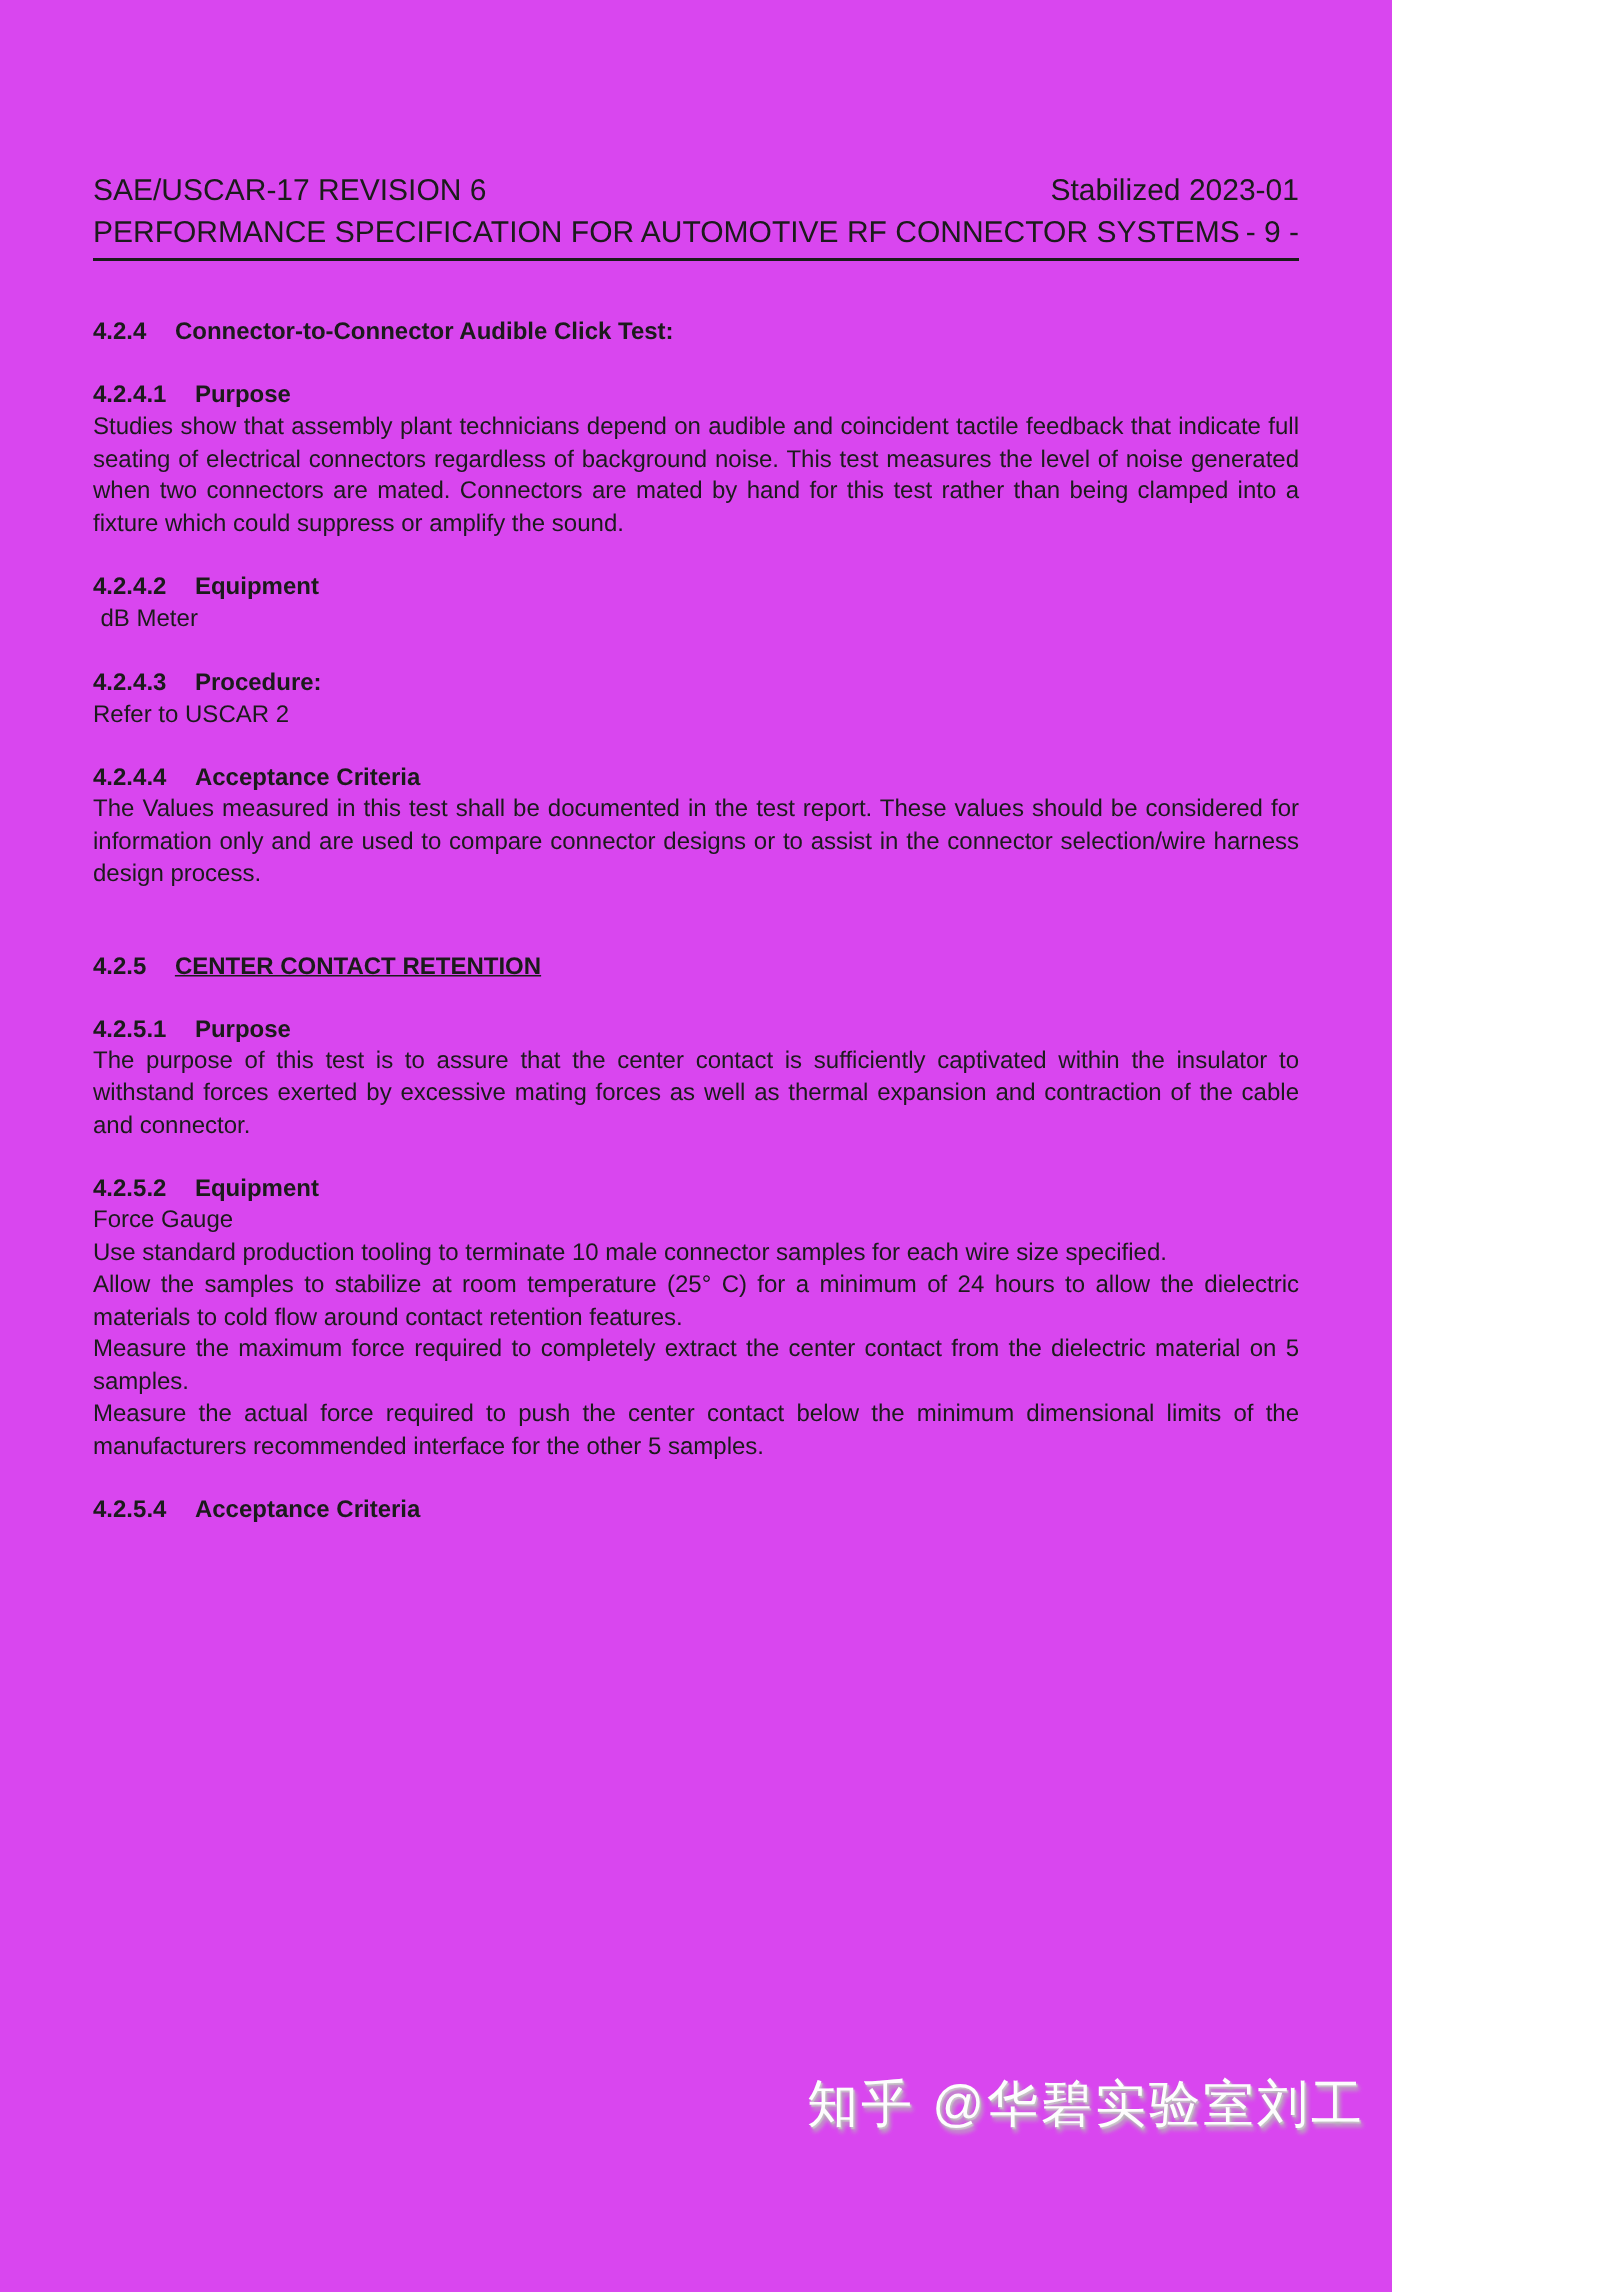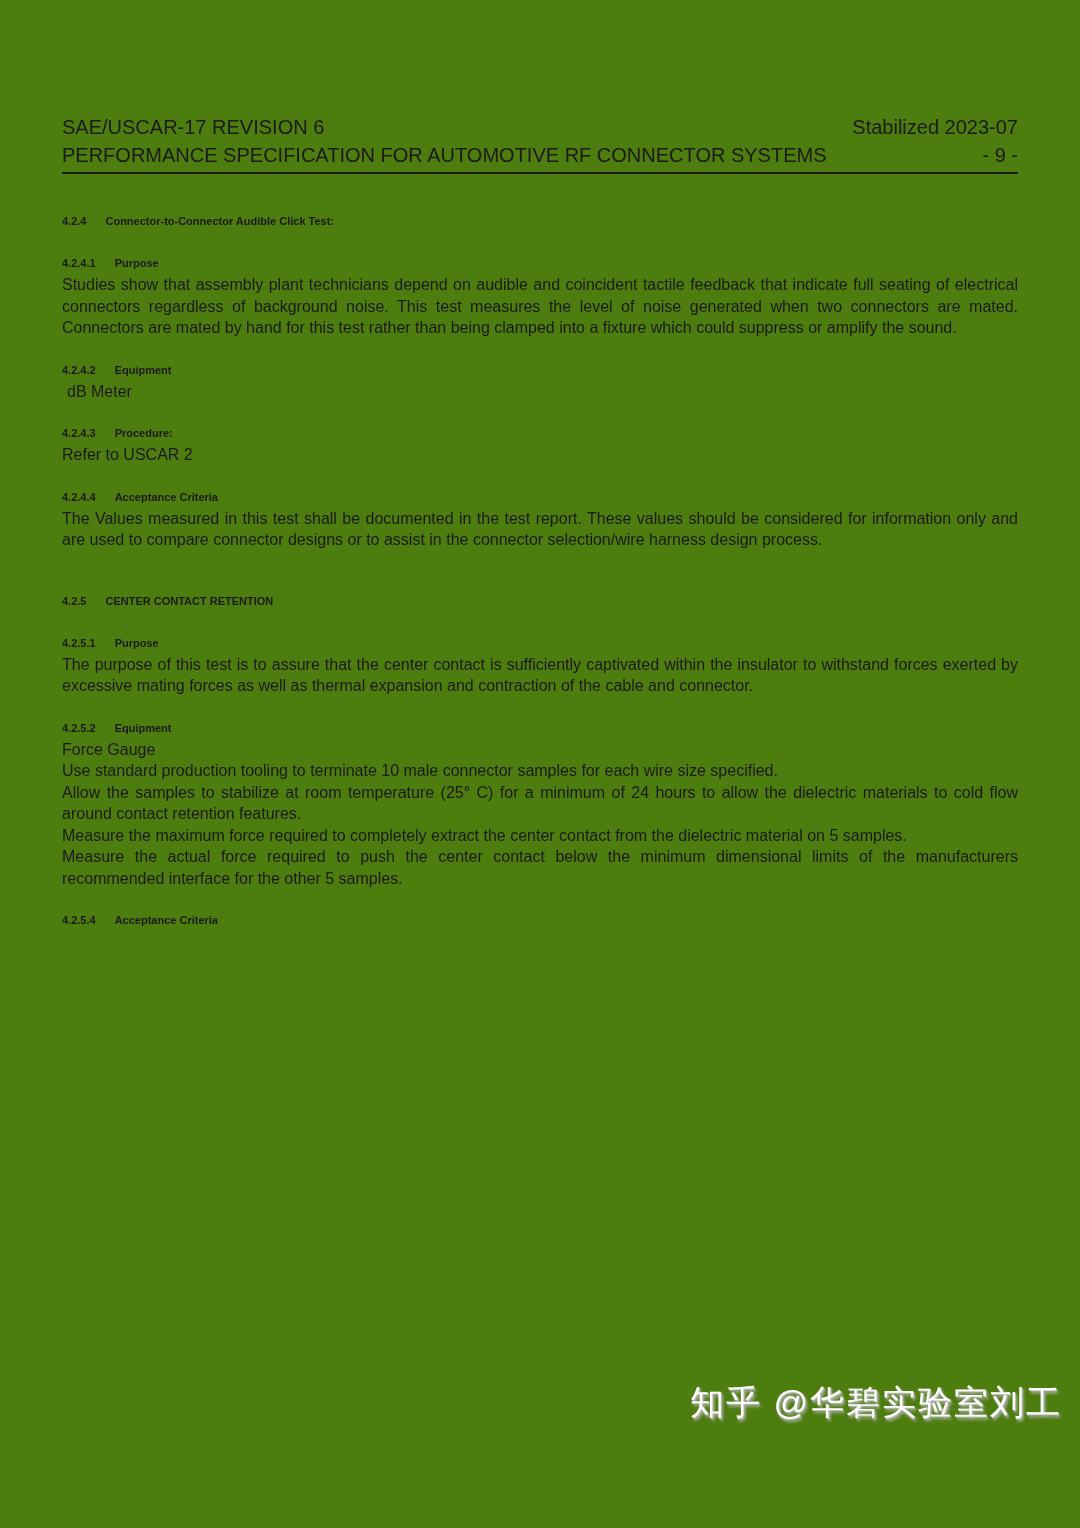--- a/index.html
+++ b/index.html
@@ -2,23 +2,23 @@
 <html><head>
 <meta charset="utf-8">
 <style>
   html, body {
     margin: 0;
     padding: 0;
     background: #ffffff;
   }
   .page {
     position: relative;
-    width: 1080px;
+    width: 928px;
     height: 1528px;
-    background: #4d7c0f;
+    background: #d946ef;
     font-family: "Liberation Sans", sans-serif;
     color: #1b1b1b;
     overflow: hidden;
   }
   .content {
     position: absolute;
     left: 62px;
     right: 62px;
     top: 113px;
   }
@@ -28,30 +28,31 @@
   }
   .doc-header .row {
     display: flex;
     justify-content: space-between;
     align-items: baseline;
     font-size: 20px;
     line-height: 28px;
     white-space: nowrap;
   }
   .heading {
-    font-size: 11px;
+    font-size: 16px;
     font-weight: bold;
     line-height: 21px;
     margin-top: 21px;
   }
   .heading.first {
     margin-top: 37px;
   }
   .heading.major-gap {
     margin-top: 40px;
+    text-decoration: underline;
   }
   .heading .h-num {
     display: inline-block;
     margin-right: 19px;
   }
   .para {
     font-size: 16px;
     line-height: 21.5px;
     text-align: justify;
   }
@@ -71,21 +72,21 @@
 </style>
 </head>
 <body>
 
 <div class="page">
   <div class="content">
 
     <div class="doc-header">
       <div class="row">
         <span>SAE/USCAR-17 REVISION 6</span>
-        <span>Stabilized 2023-07</span>
+        <span>Stabilized 2023-01</span>
       </div>
       <div class="row">
         <span>PERFORMANCE SPECIFICATION FOR AUTOMOTIVE RF CONNECTOR SYSTEMS</span>
         <span>- 9 -</span>
       </div>
     </div>
 
     <div class="heading first">
       <span class="h-num">4.2.4</span><span>Connector-to-Connector Audible Click Test:</span>
     </div>

